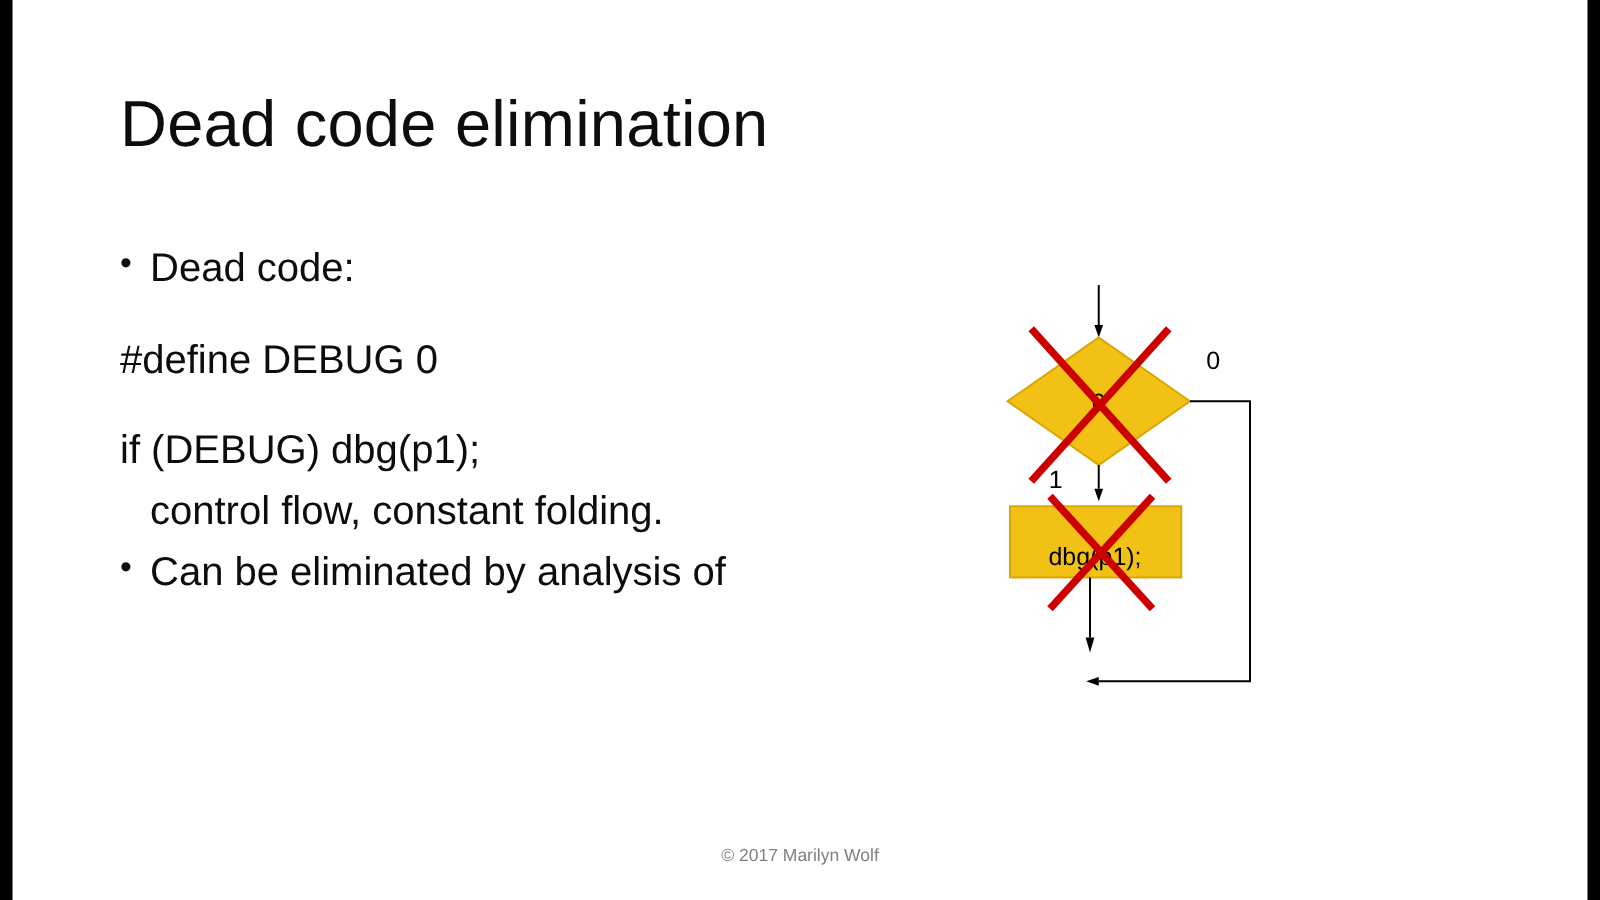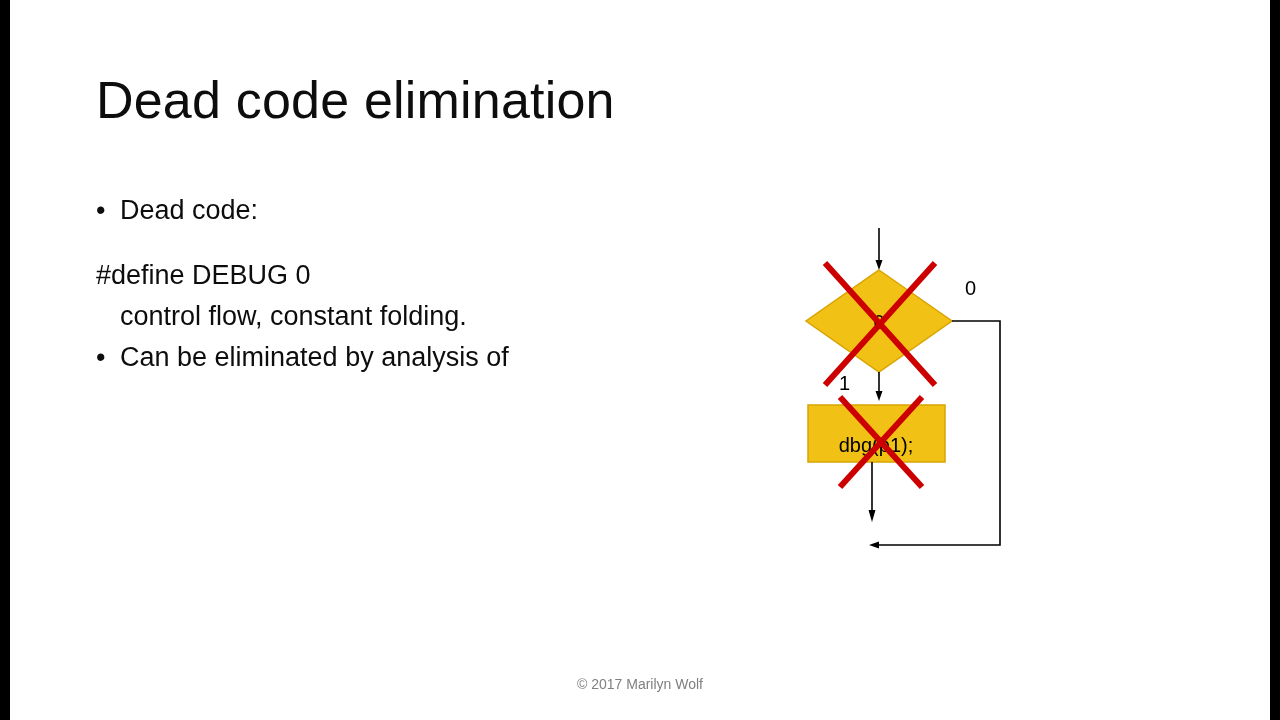--- a/index.html
+++ b/index.html
@@ -41,21 +41,21 @@
   }
 
   .body-text {
     position: absolute;
     left: 96px;
     top: 190px;
     width: 620px;
   }
   .bullet-line {
     position: relative;
-    font-size: 27px;
+    font-size: 32px;
     line-height: 1.52;
     color: #0d0d0d;
     padding-left: 24px;
   }
   .bullet-line.bulleted::before {
     content: "\2022";
     position: absolute;
     left: 0;
     top: 0;
     font-size: 27px;
@@ -100,20 +100,21 @@
 <div class="slide">
 
   <div class="edge-bar left"></div>
   <div class="edge-bar right"></div>
 
   <div class="title">Dead code elimination</div>
 
   <div class="body-text">
     <div class="bullet-line bulleted">Dead code:</div>
     <div class="bullet-line plain">#define DEBUG 0</div>
+    <div class="bullet-line plain">if (DEBUG) dbg(p1);</div>
     <div class="bullet-line wrap">control flow, constant folding.</div>
     <div class="bullet-line bulleted">Can be eliminated by analysis of</div>
   </div>
 
   <div class="diagram">
     <svg width="260" height="360" viewBox="0 0 260 360" xmlns="http://www.w3.org/2000/svg">
 
       <g>
         <line x1="99" y1="13" x2="99" y2="45" stroke="#000000" stroke-width="1.6"></line>
         <polygon points="99,55 95.5,45 102.5,45" fill="#000000"></polygon>

